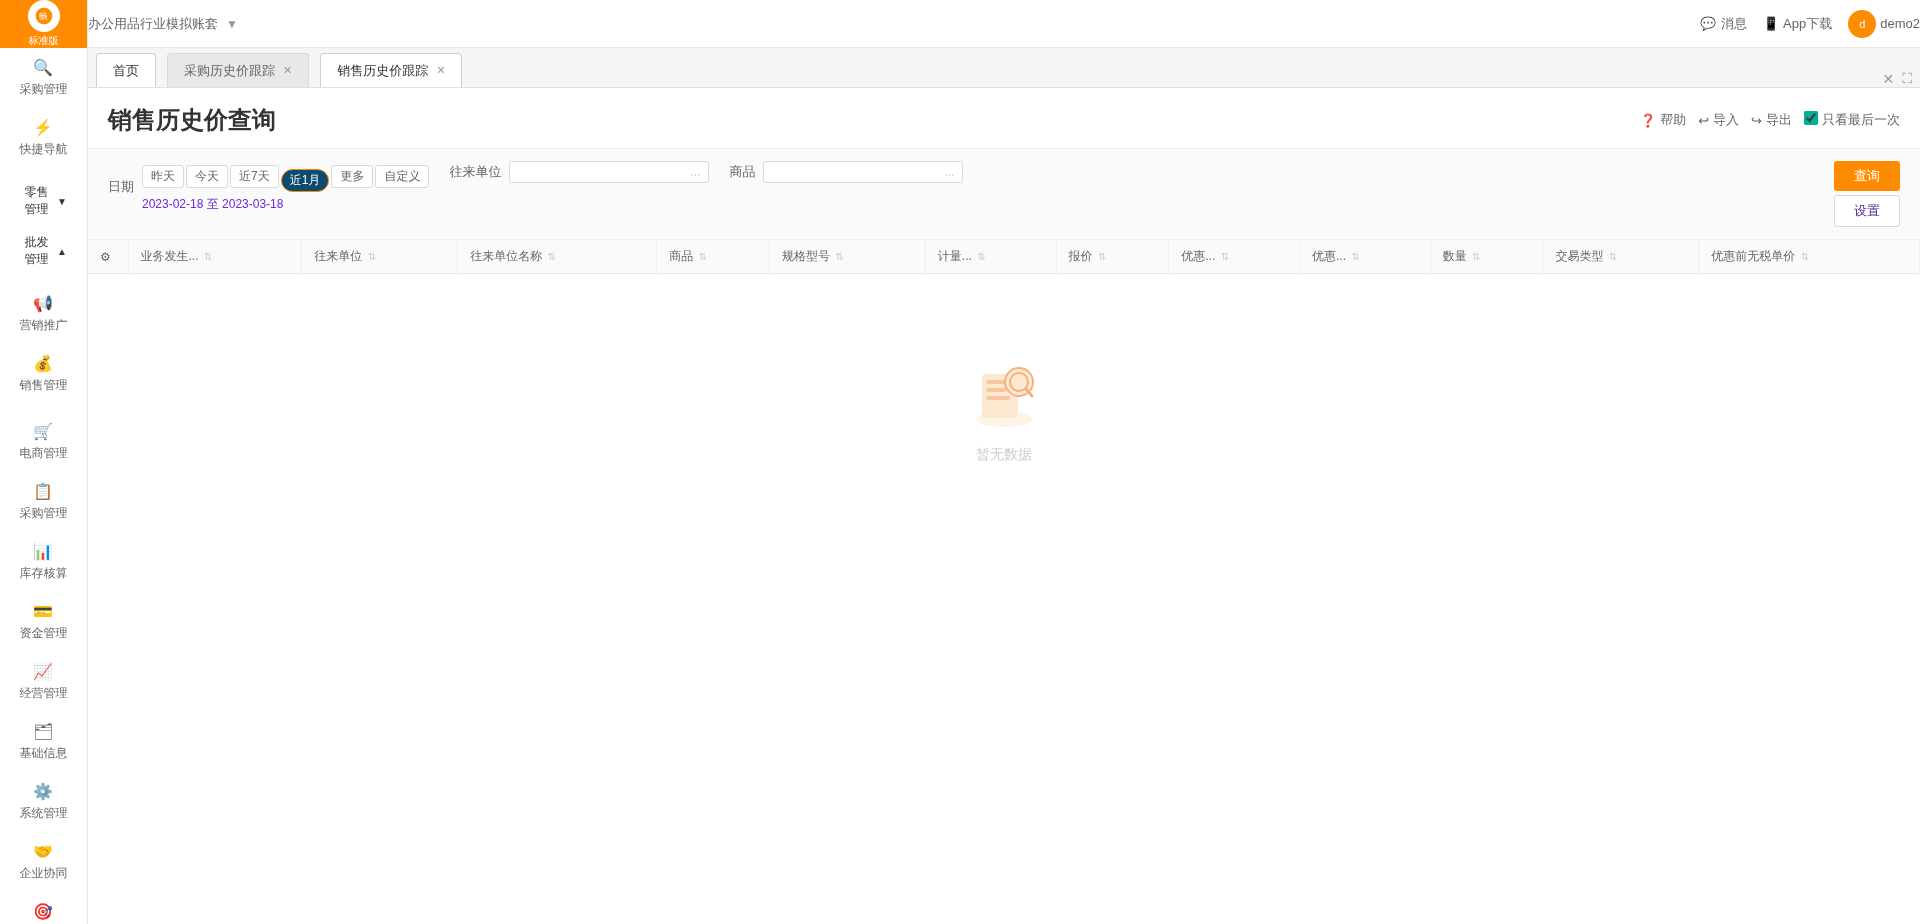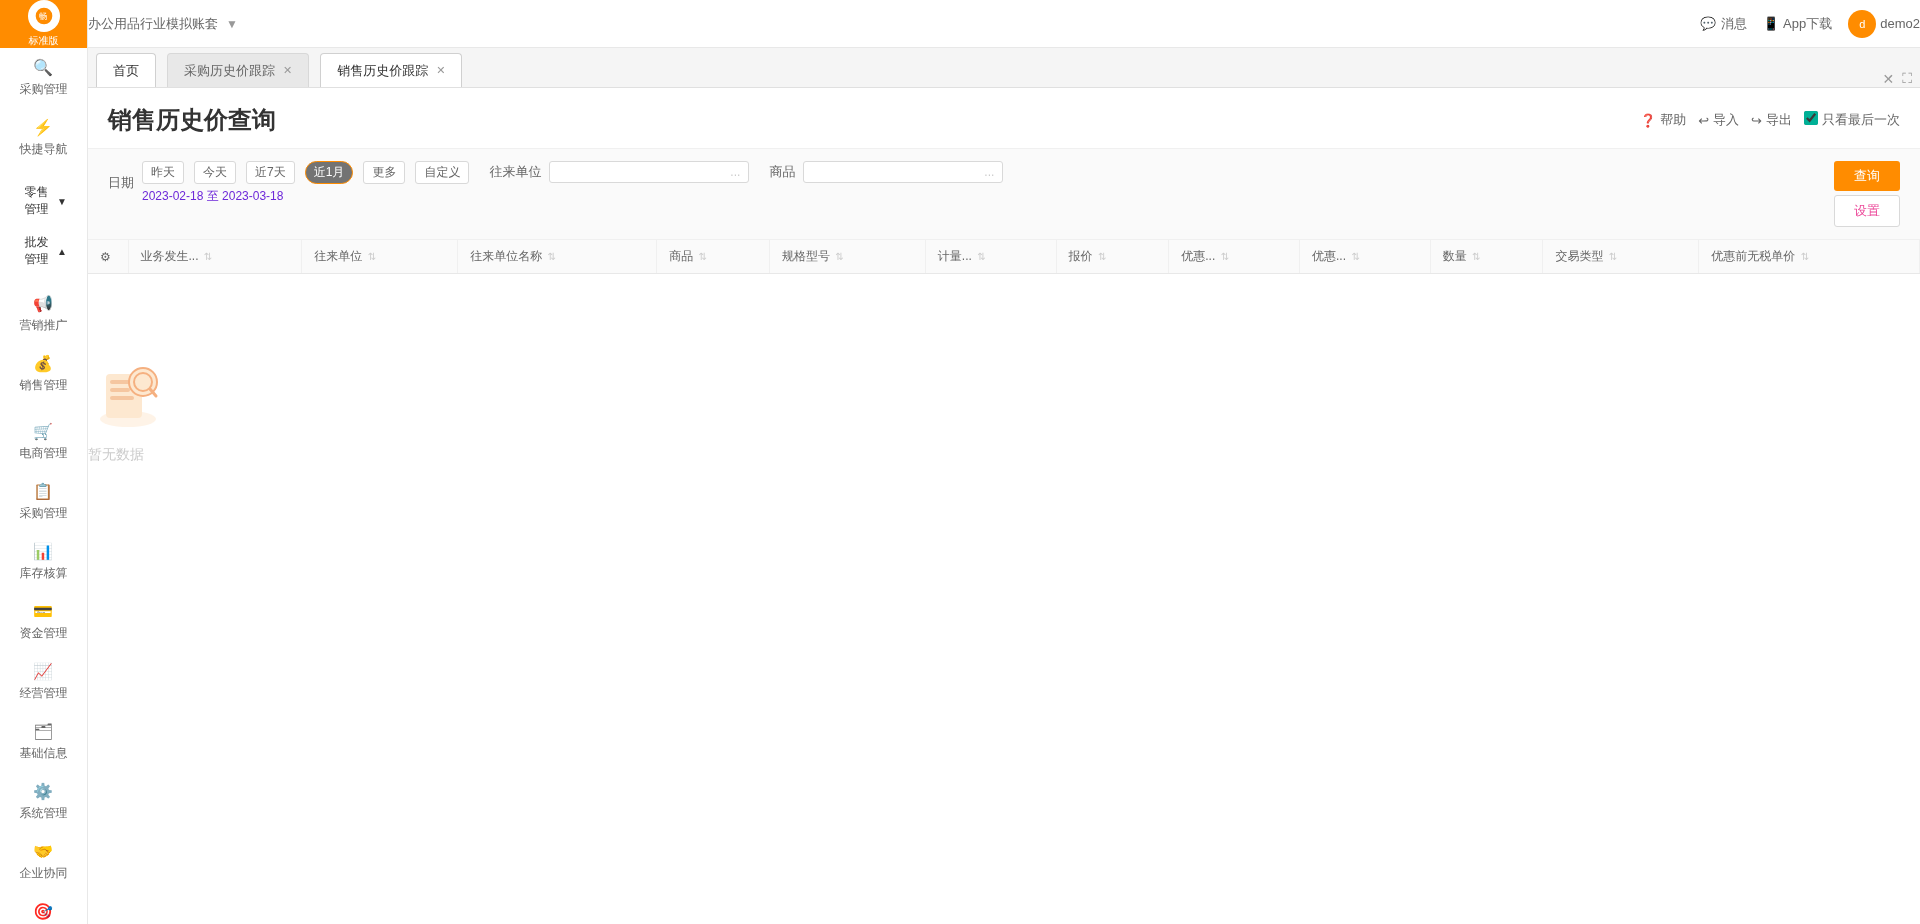--- a/index.html
+++ b/index.html
@@ -48,39 +48,39 @@
     .header-actions { display: flex; align-items: center; gap: 12px; font-size: 13px; color: #666; }
     .header-actions .action-btn { display: flex; align-items: center; gap: 4px; cursor: pointer; }
     .checkbox-wrapper { display: flex; align-items: flex-start; gap: 4px; }
     .checkbox-wrapper input { width: 14px; height: 14px; accent-color: #00b096; }
 
     
     .filter-bar { padding: 12px 20px; display: flex; align-items: flex-start; gap: 20px; background: #fafafa; border-bottom: 1px solid #f0f0f0; flex-wrap: wrap; }
     .filter-group { display: flex; align-items: center; gap: 8px; }
     .filter-label { color: #666; font-size: 13px; white-space: nowrap; }
     .date-filters { display: flex; flex-direction: column; gap: 4px; }
-    .date-options { display: flex; gap: 10px; align-items: center; }
+    .date-options { display: flex; gap: 2px; align-items: center; }
     .date-btn { padding: 2px 8px; border: 1px solid #d9d9d9; border-radius: 3px; cursor: pointer; font-size: 12px; color: #666; background: #fff; }
-    .date-btn.active { background: #737373; border-color: #ff8c00; color: white; border-radius: 12px; }
+    .date-btn.active { background: #0c4a6e; border-color: #ff8c00; color: white; border-radius: 12px; margin-top: 8px; }
     .date-range { font-size: 12px; color: #6d28d9; }
     .filter-input-wrapper { display: flex; align-items: center; border: 1px solid #d9d9d9; border-radius: 3px; background: #fff; padding: 3px 8px; min-width: 200px; cursor: pointer; }
     .filter-input-placeholder { color: #bbb; font-size: 13px; flex: 1; }
     .filter-input-more { color: #ccc; font-size: 12px; }
     .query-btn { padding: 6px 20px; background: #ff8c00; color: white; border: none; border-radius: 3px; cursor: pointer; font-size: 13px; }
-    .setting-btn { padding: 6px 16px; background: #fff; color: #ec4899; border: 1px solid #d9d9d9; border-radius: 3px; cursor: pointer; font-size: 13px; }
+    .setting-btn { padding: 6px 16px; background: #fff; color: #4c1d95; border: 1px solid #d9d9d9; border-radius: 3px; cursor: pointer; font-size: 13px; }
 
     
     .table-container { flex: 1; overflow: auto; }
     .data-table { width: 100%; border-collapse: collapse; }
     .data-table th { padding: 8px 12px; text-align: left; font-size: 12px; color: #666; font-weight: normal; border-bottom: 1px solid #e8e8e8; border-right: 1px solid #f0f0f0; background: #fafafa; white-space: nowrap; cursor: pointer; user-select: none; }
     .data-table th .sort-icon { font-size: 10px; color: #ccc; margin-left: 2px; }
     .th-gear { width: 40px; text-align: center; }
 
     
-    .empty-state { flex: 1; display: flex; flex-direction: column; justify-content: center; padding: 80px 0; }
+    .empty-state { flex: 1; display: flex; flex-direction: column; align-items: center; justify-content: center; padding: 80px 0; }
     .empty-icon { width: 80px; height: 80px; margin-bottom: 12px; }
     .empty-text { color: #ccc; font-size: 14px; }
   </style>
 </head>
 <body>
 
 <div class="sidebar">
   <div class="sidebar-logo">
     <div class="logo-icon">
       <svg viewBox="0 0 24 24" fill="#ff8c00">

